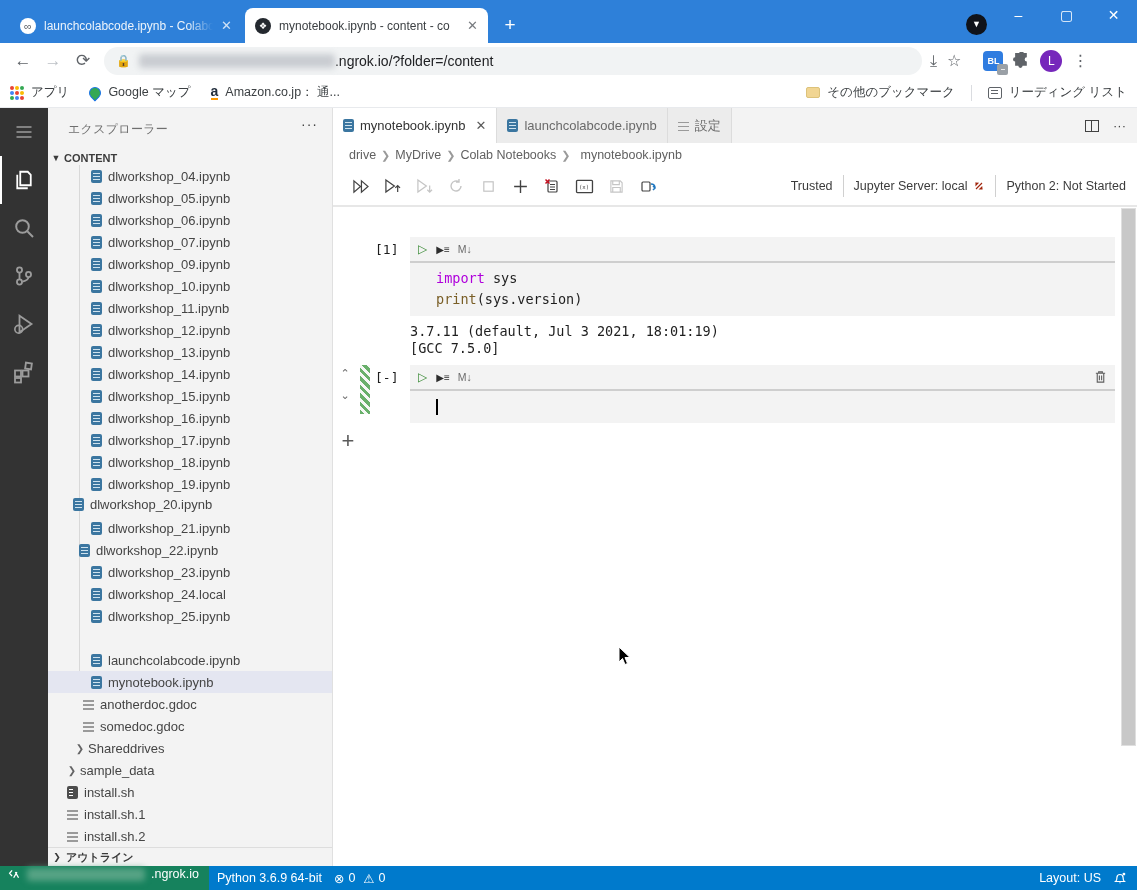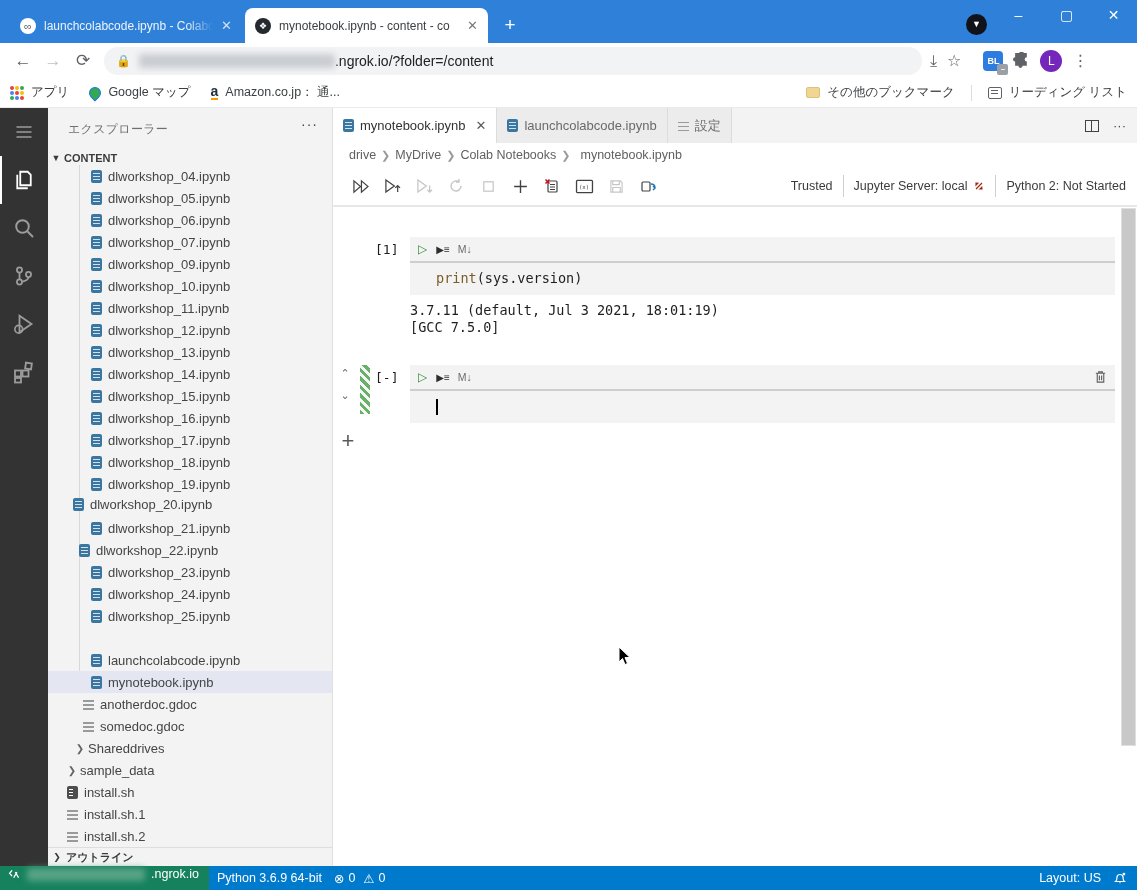--- a/index.html
+++ b/index.html
@@ -366,21 +366,21 @@
         <div class="trow" style="top: 396px; padding-left: 40px;">
           <span class="fic">
             <span class="nb-ic"></span>
           </span>
           <span>dlworkshop_23.ipynb</span>
         </div>
         <div class="trow" style="top: 418px; padding-left: 40px;">
           <span class="fic">
             <span class="nb-ic"></span>
           </span>
-          <span>dlworkshop_24.ipynb</span>
+          <span>dlworkshop_24.local</span>
         </div>
         <div class="trow" style="top: 440px; padding-left: 40px;">
           <span class="fic">
             <span class="nb-ic"></span>
           </span>
           <span>dlworkshop_25.ipynb</span>
         </div>
         <div class="trow" style="top: 484px; padding-left: 40px;">
           <span class="fic">
             <span class="nb-ic"></span>
@@ -551,20 +551,21 @@
     <div id="nbcontent" class="abs">
         <div class="cell" style="top: 28px;">
           <div class="exec mono">[1]</div>
           <div class="cellbox">
             <div class="celltb">
               <span class="ct-ic">▷</span>
               <span class="ct-run">▶<span style="letter-spacing:-1px">≡</span></span>
               <span class="ct-md">M↓</span>
             </div>
             <div class="cellcode mono">
+              <div><span style="color: rgb(175, 0, 219);">import</span><span style="color: rgb(30, 30, 30);"> sys</span></div>
               <div><span style="color: rgb(121, 94, 38);">print</span><span style="color: rgb(30, 30, 30);">(sys.version)</span></div>
             </div>
             <div class="celloutput mono">
               <div>3.7.11 (default, Jul  3 2021, 18:01:19)</div>
               <div>[GCC 7.5.0]</div>
             </div>
           </div>
         </div>
         <div class="cell" style="top: 156px;">
           <div class="mover">

